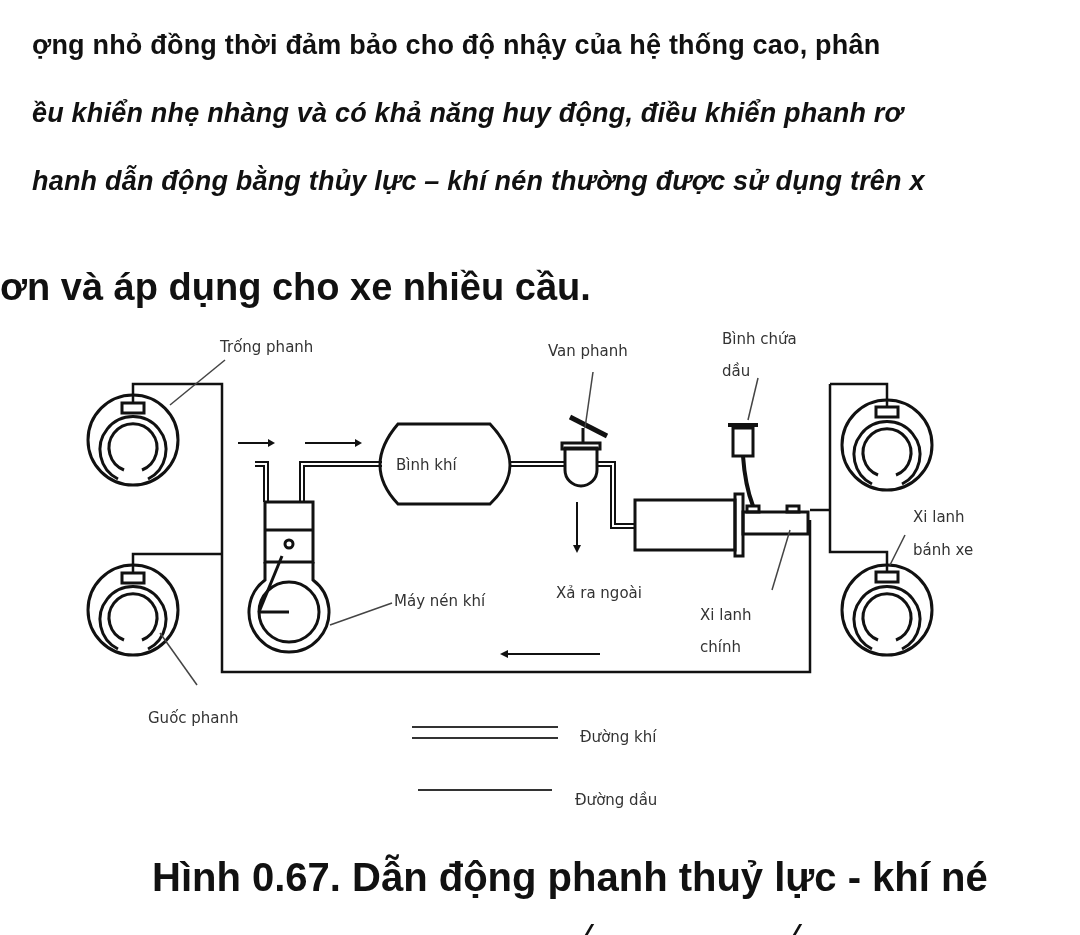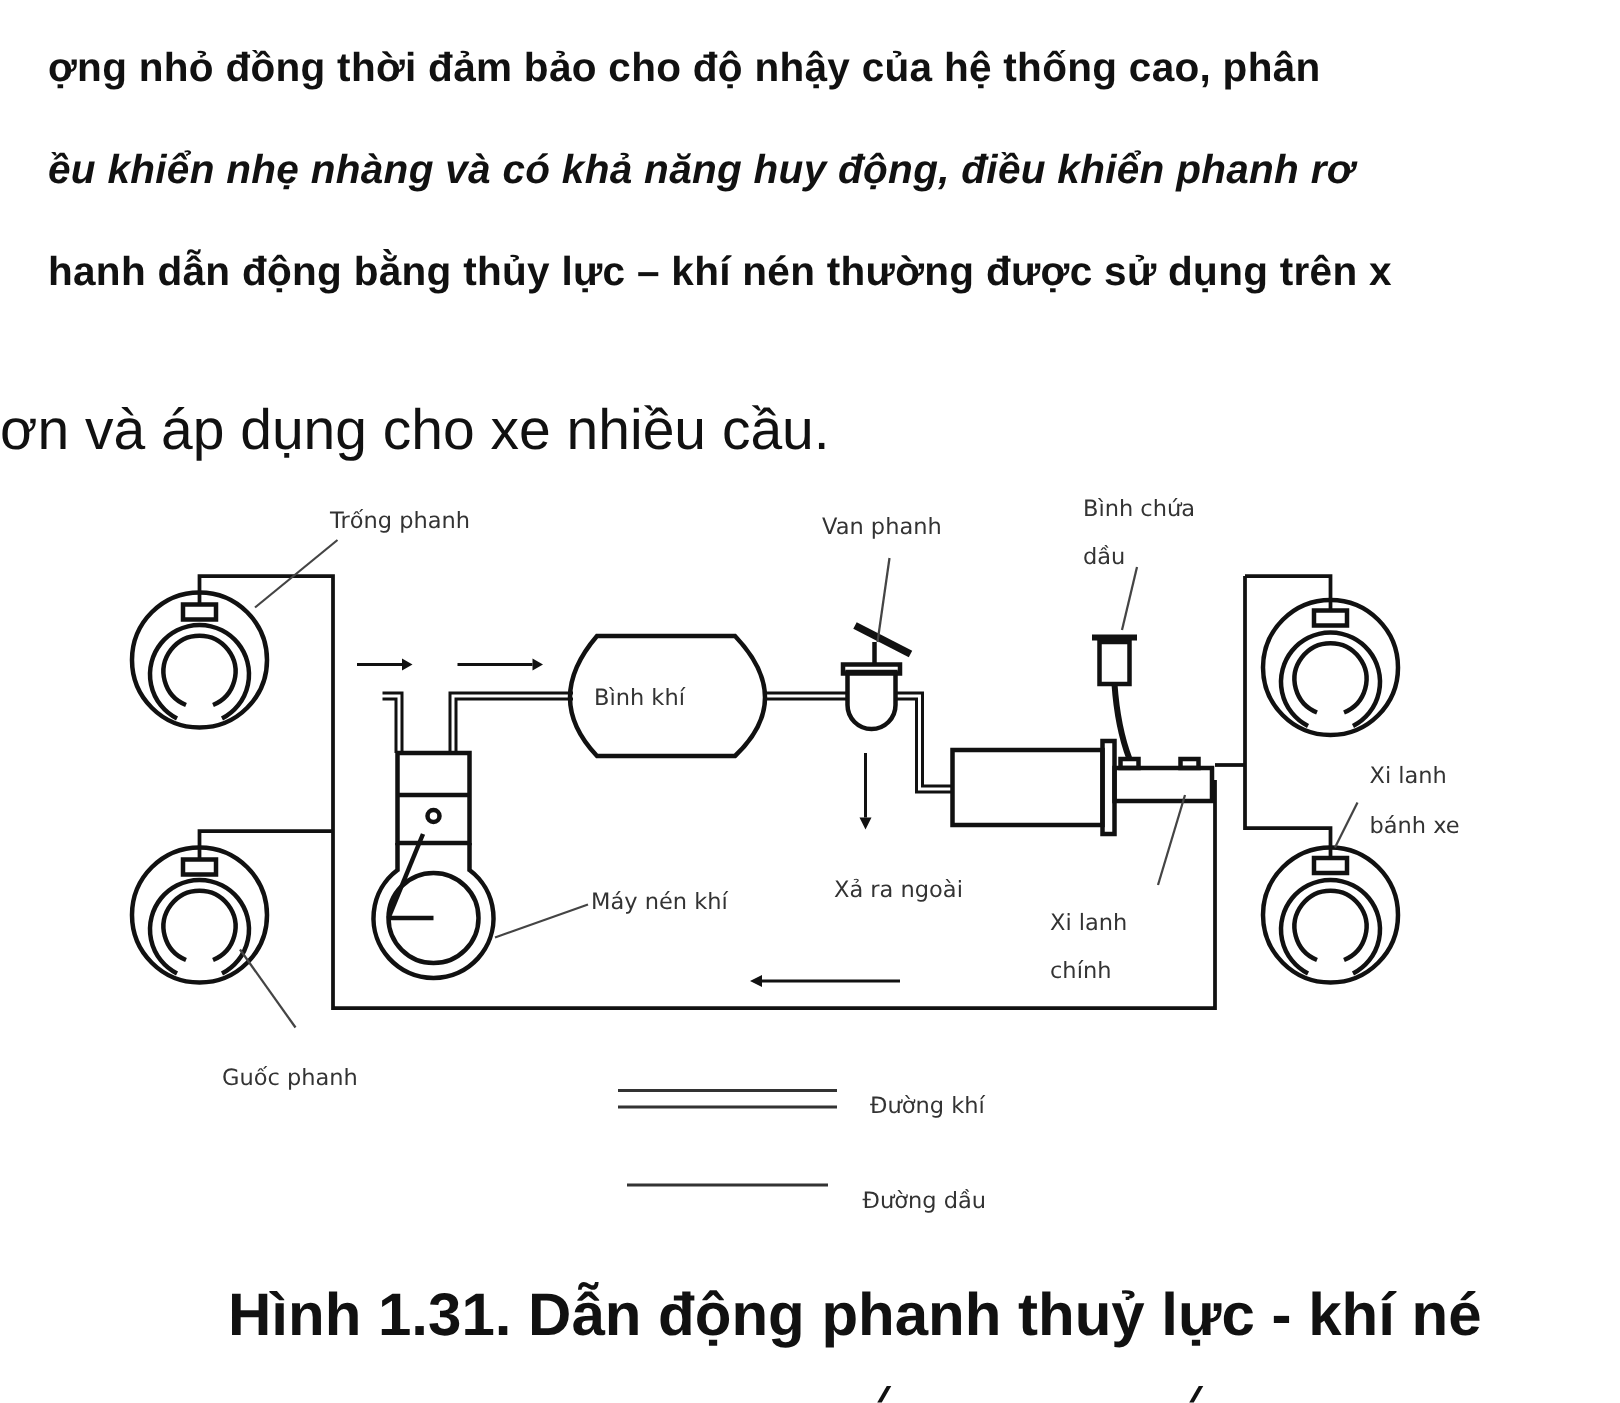--- a/index.html
+++ b/index.html
@@ -1,30 +1,30 @@
 <!DOCTYPE html>
 <html><head>
 <meta charset="utf-8">
 <style>
   html, body { margin: 0; padding: 0; background: #ffffff; }
   body { width: 1080px; height: 935px; position: relative; overflow: hidden; font-family: "Liberation Sans", sans-serif; color: #111; }
   .para-line { position: absolute; left: 0; white-space: nowrap; font-weight: bold; font-size: 27px; letter-spacing: 0.2px; margin-left: 32px; }
-  .heading-line { position: absolute; left: 0; white-space: nowrap; font-weight: normal; font-size: 38px; }
+  .heading-line { position: absolute; left: 0; white-space: nowrap; font-weight: bold; font-size: 38px; }
   .caption { position: absolute; white-space: nowrap; font-weight: bold; font-size: 40px; }
   .diagram { position: absolute; left: 0; top: 320px; width: 1080px; height: 500px; }
   .lbl { font-family: "DejaVu Sans", sans-serif; font-size: 15px; fill: #333; }
   .accent-tick { position: absolute; top: 924px; width: 6px; height: 11px; border-left: 3px solid #111; transform: skewX(-30deg); }
 </style>
 </head>
 <body>
 
 <div>
   <div class="para-line" style="top:30px;">ợng nhỏ đồng thời đảm bảo cho độ nhậy của hệ thống cao, phân</div>
   <div class="para-line" style="top:98px;font-style:italic;">ều khiển nhẹ nhàng và có khả năng huy động, điều khiển phanh rơ</div>
-  <div class="para-line" style="top:166px;">hanh dẫn động bằng thủy lực – khí nén thường được sử dụng trên x</div>
+  <div class="para-line" style="top:166px;font-style:italic;">hanh dẫn động bằng thủy lực – khí nén thường được sử dụng trên x</div>
   <div class="heading-line" style="top:266px;">ơn và áp dụng cho xe nhiều cầu.</div>
 </div>
 
 <svg class="diagram" viewBox="0 320 1080 500" xmlns="http://www.w3.org/2000/svg">
   <g fill="none" stroke="#111" stroke-width="3">
 
     <g>
       <circle cx="133" cy="440" r="45"></circle>
       <path d="M118 479 A33 33 0 1 1 148 479"></path>
       <path d="M124 470 A24 24 0 1 1 142 470"></path>
@@ -137,15 +137,15 @@
     <text class="lbl" x="722" y="376">dầu</text>
     <text class="lbl" x="700" y="620">Xi lanh</text>
     <text class="lbl" x="700" y="652">chính</text>
     <text class="lbl" x="913" y="522">Xi lanh</text>
     <text class="lbl" x="913" y="555">bánh xe</text>
     <text class="lbl" x="580" y="742">Đường khí</text>
     <text class="lbl" x="575" y="805">Đường dầu</text>
   </g>
 </svg>
 
-<div class="caption" style="left:152px; top:855px;">Hình 1.31. Dẫn động phanh thuỷ lực - khí né</div>
+<div class="caption" style="left:152px; top:855px;">Hình 0.67. Dẫn động phanh thuỷ lực - khí né</div>
 <div class="accent-tick" style="left:588px;"></div>
 <div class="accent-tick" style="left:796px;"></div>
 
 </body></html>

